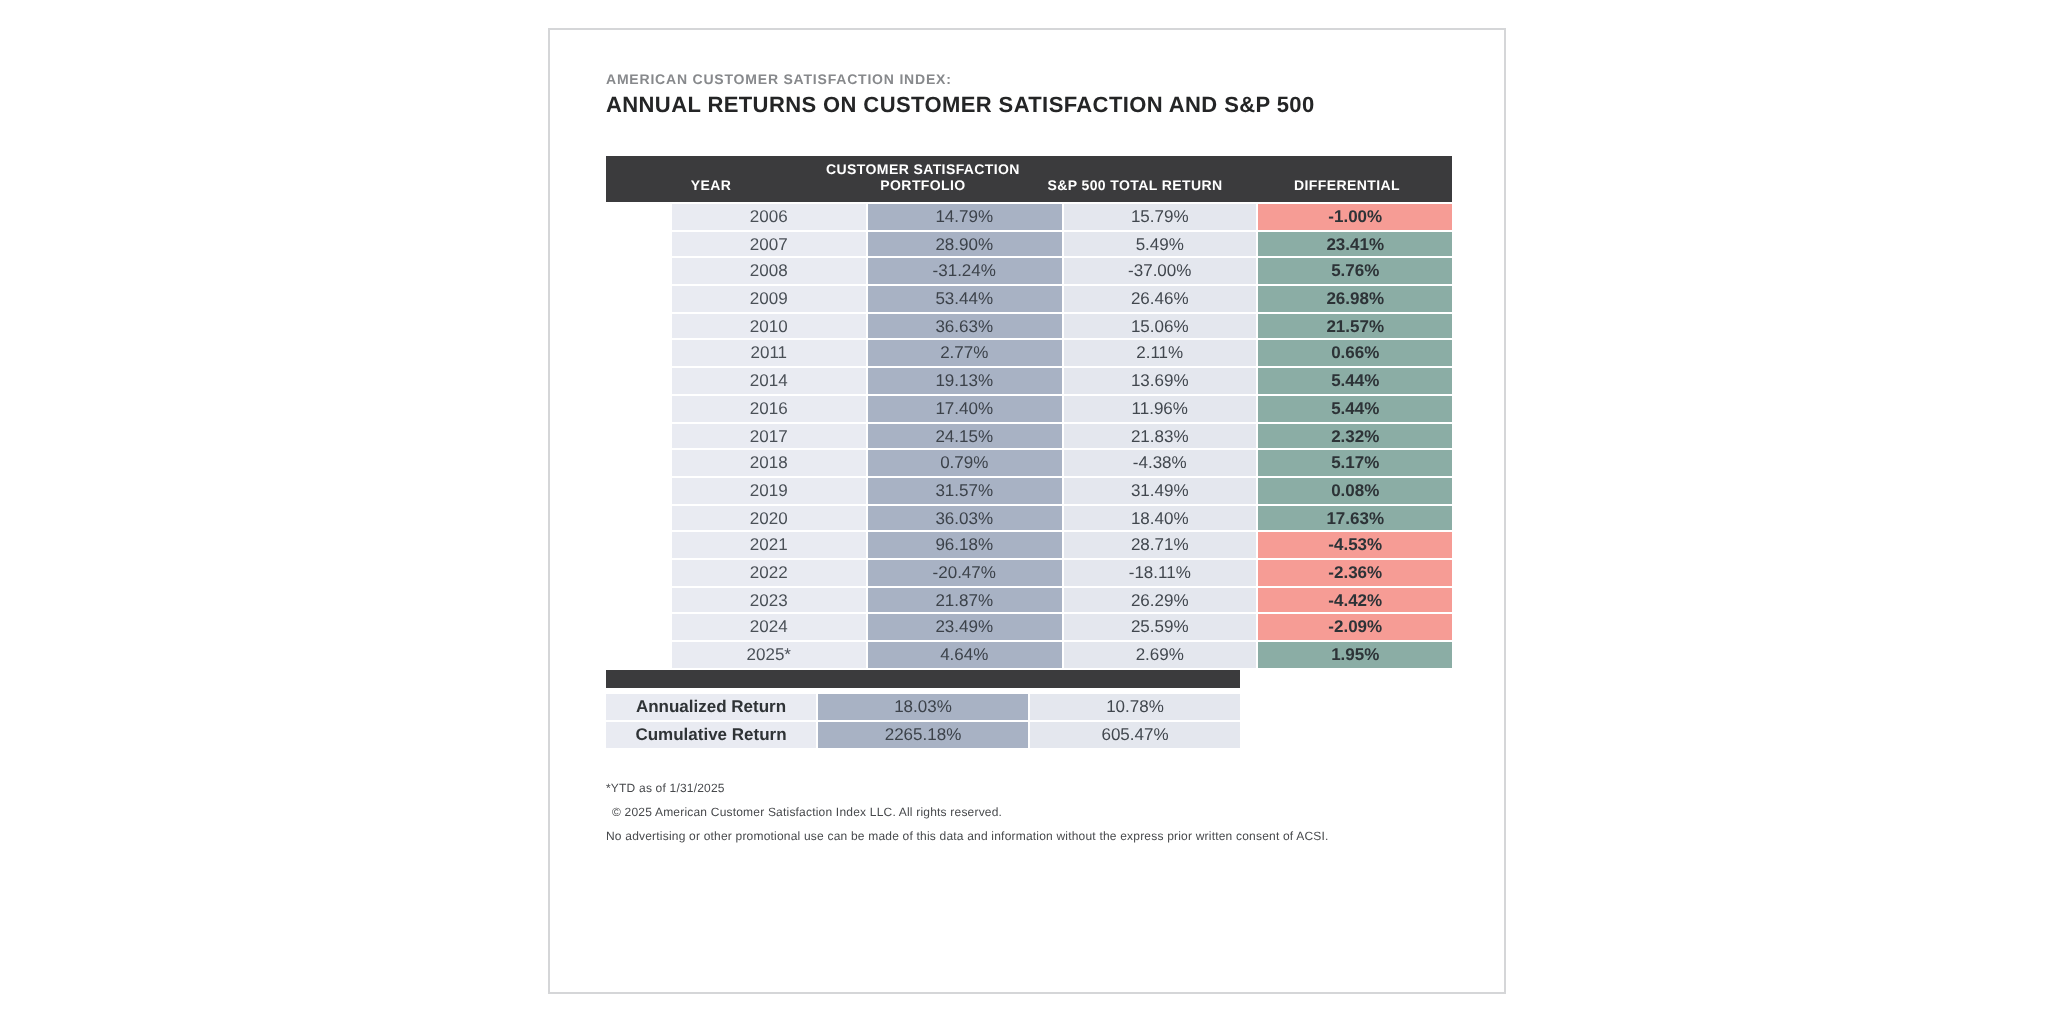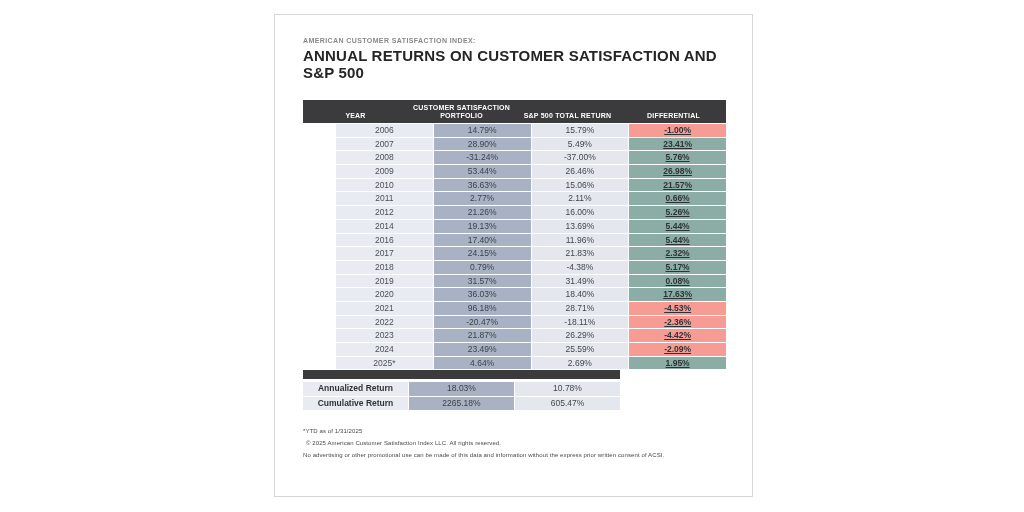--- a/index.html
+++ b/index.html
@@ -7,35 +7,35 @@
     --c-pos:#8bada5; --c-neg:#f69c95; --c-border:#d5d6d8;
     --c-kicker:#87898c; --c-title:#242526; --c-text:#41474e; --c-foot:#47494c;
   }
   *{box-sizing:border-box;margin:0;padding:0;}
   html,body{width:1024px;height:512px;background:#ffffff;overflow:hidden;
     font-family:"Liberation Sans",sans-serif;}
   .card{position:absolute;left:274px;top:14px;width:479px;height:483px;
     background:#fff;border:1px solid var(--c-border);}
   .content{padding:22px 0 0 28px;}
   .kicker{font-size:7px;letter-spacing:.4px;color:var(--c-kicker);font-weight:bold;}
-  .title{font-size:15px;letter-spacing:.2px;color:var(--c-title);font-weight:bold;
+  .title{font-size:11px;letter-spacing:.2px;color:var(--c-title);font-weight:bold;
     margin-top:3px;}
   .tbl{margin-top:19px;width:423px;}
   .thead{display:flex;gap:1px;height:23px;background:var(--c-header);}
   .th{width:105px;display:flex;flex-direction:column;justify-content:flex-end;
     align-items:center;padding-bottom:3px;color:#fff;font-weight:bold;
     font-size:7px;line-height:8px;letter-spacing:.2px;text-align:center;}
   .tbody{margin-top:1px;margin-left:33px;}
   .row{display:flex;gap:1px;margin-bottom:1px;height:12.7px;}
   .cell{width:105px;font-size:8.5px;line-height:12.7px;text-align:center;
     color:var(--c-text);}
   .c-year{background:var(--c-year);color:#4a5057;}
   .c-port{background:var(--c-port);color:#3c424a;}
   .c-sp{background:var(--c-sp);}
-  .c-diff{font-weight:bold;color:#2d3337;text-decoration:underline;}
+  .c-diff{font-weight:bold;color:#2d3337;}
   .c-diff.pos{background:var(--c-pos);}
   .c-diff.neg{background:var(--c-neg);}
   .sepbar{width:317px;height:9px;background:var(--c-header);margin:1px 0 3px 0;}
   .sumrow{display:flex;gap:1px;margin-bottom:1px;height:13.2px;justify-content:space-between;}
   .sumrow .cell{line-height:13.2px;}
   .sumrow .c-label{background:var(--c-year);font-weight:bold;color:#2f3336;}
   .c-blank{background:transparent;}
   .foot{margin-top:18px;font-size:6px;color:var(--c-foot);letter-spacing:.1px;}
   .foot div{margin-bottom:6px;}
   .foot div:nth-child(2){padding-left:3px;}
@@ -94,26 +94,20 @@
     <div class="cell c-year">2010</div>
     <div class="cell c-port">36.63%</div>
     <div class="cell c-sp">15.06%</div>
     <div class="cell c-diff pos">21.57%</div>
   </div>
           <div class="row">
     <div class="cell c-year">2011</div>
     <div class="cell c-port">2.77%</div>
     <div class="cell c-sp">2.11%</div>
     <div class="cell c-diff pos">0.66%</div>
-  </div>
-          <div class="row">
-    <div class="cell c-year">2012</div>
-    <div class="cell c-port">21.26%</div>
-    <div class="cell c-sp">16.00%</div>
-    <div class="cell c-diff pos">5.26%</div>
   </div>
           <div class="row">
     <div class="cell c-year">2014</div>
     <div class="cell c-port">19.13%</div>
     <div class="cell c-sp">13.69%</div>
     <div class="cell c-diff pos">5.44%</div>
   </div>
           <div class="row">
     <div class="cell c-year">2016</div>
     <div class="cell c-port">17.40%</div>

